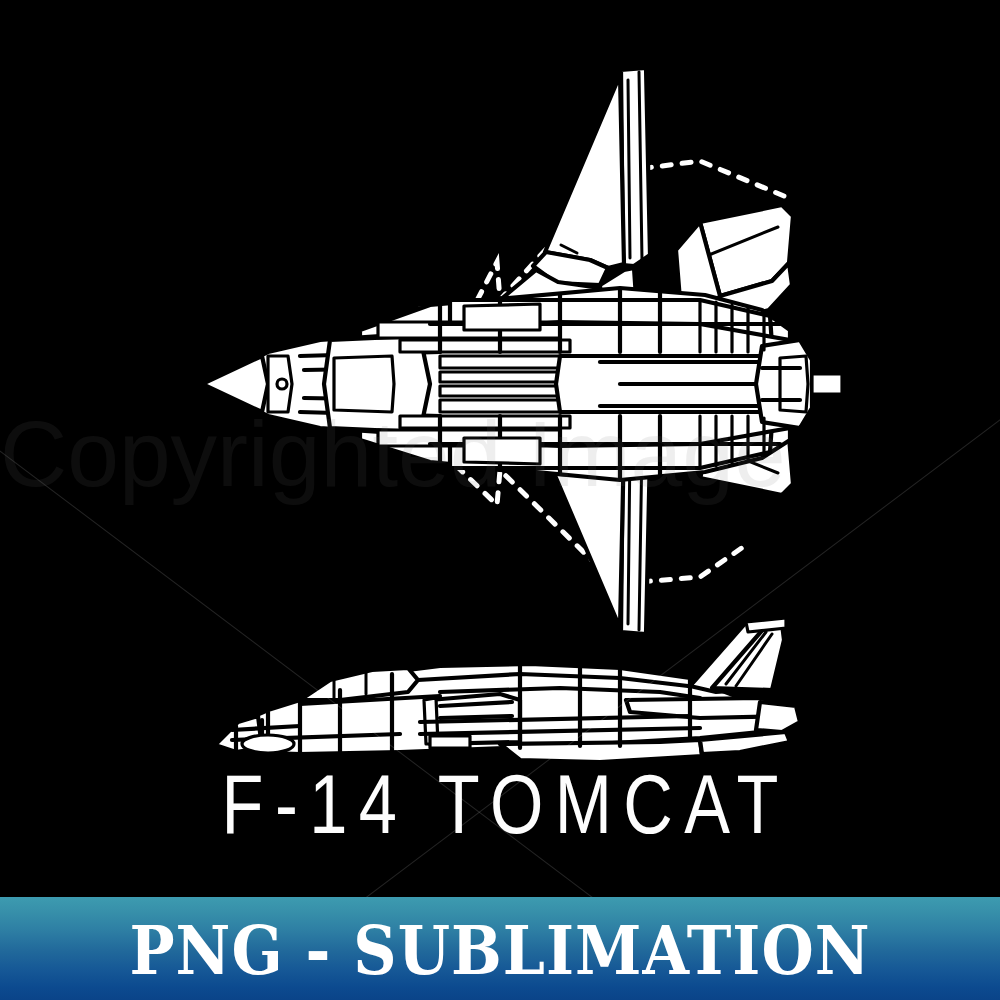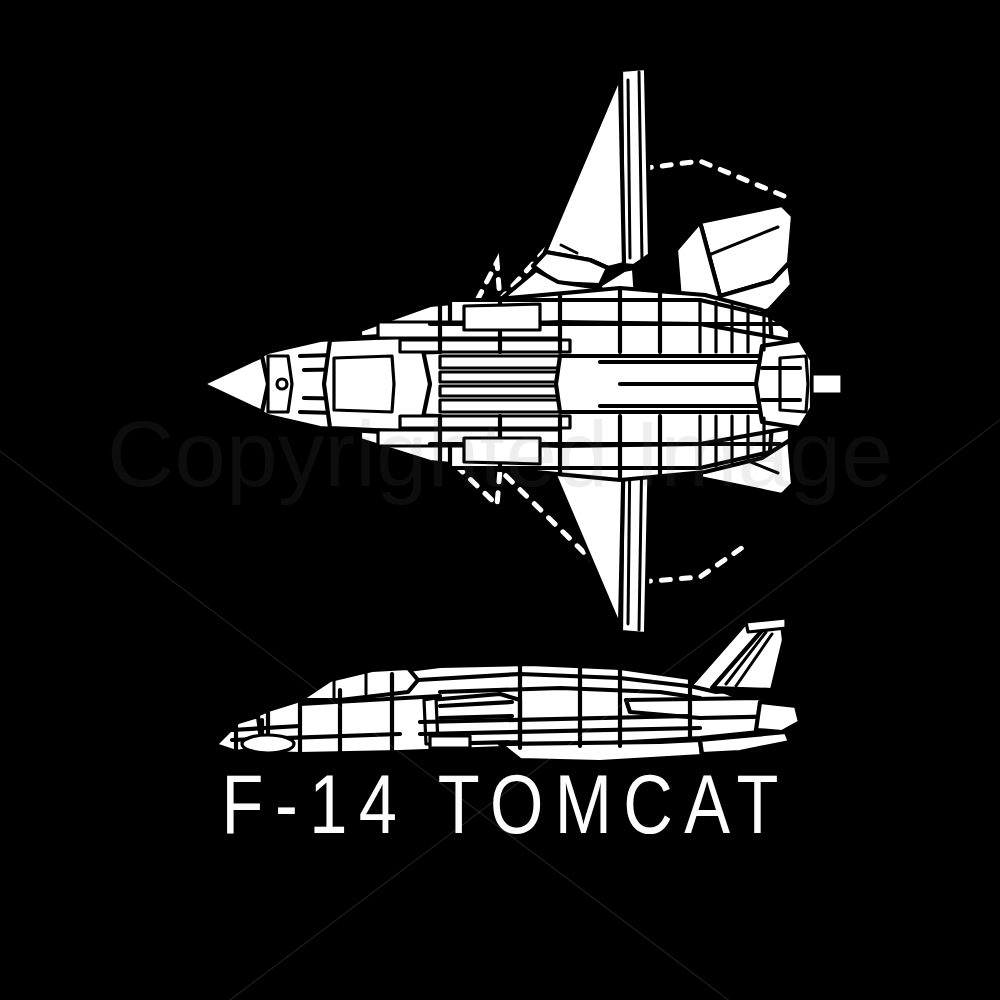--- a/index.html
+++ b/index.html
@@ -34,21 +34,21 @@
     width: 1000px;
     height: 900px;
   }
 
   
   #watermark-text {
     position: absolute;
     left: 0;
     top: 408px;
     width: 1000px;
-    text-align: center;
+    text-align: left;
     font-family: "Liberation Sans", sans-serif;
     font-size: 93px;
     font-weight: 400;
     letter-spacing: 0px;
     color: #737373;
     opacity: 0.115;
     white-space: nowrap;
     pointer-events: none;
     user-select: none;
     line-height: 1;
@@ -338,14 +338,17 @@
       </g>
     </svg>
   </div>
 
   <div id="watermark-line-a"></div>
   <div id="watermark-line-b"></div>
   <div id="watermark-text">Copyrighted Image</div>
 
   <div id="title">F-14 TOMCAT</div>
 
+  <div id="banner">
+    <span id="banner-text">PNG - SUBLIMATION</span>
+  </div>
 
 </div>
 
 </body></html>

